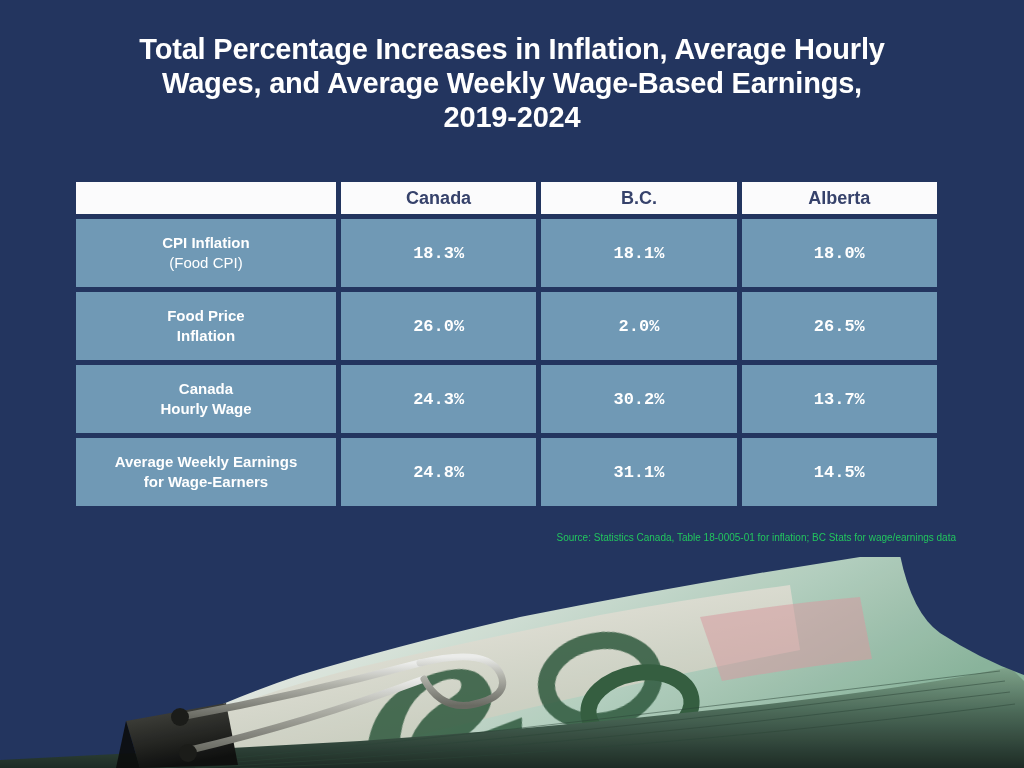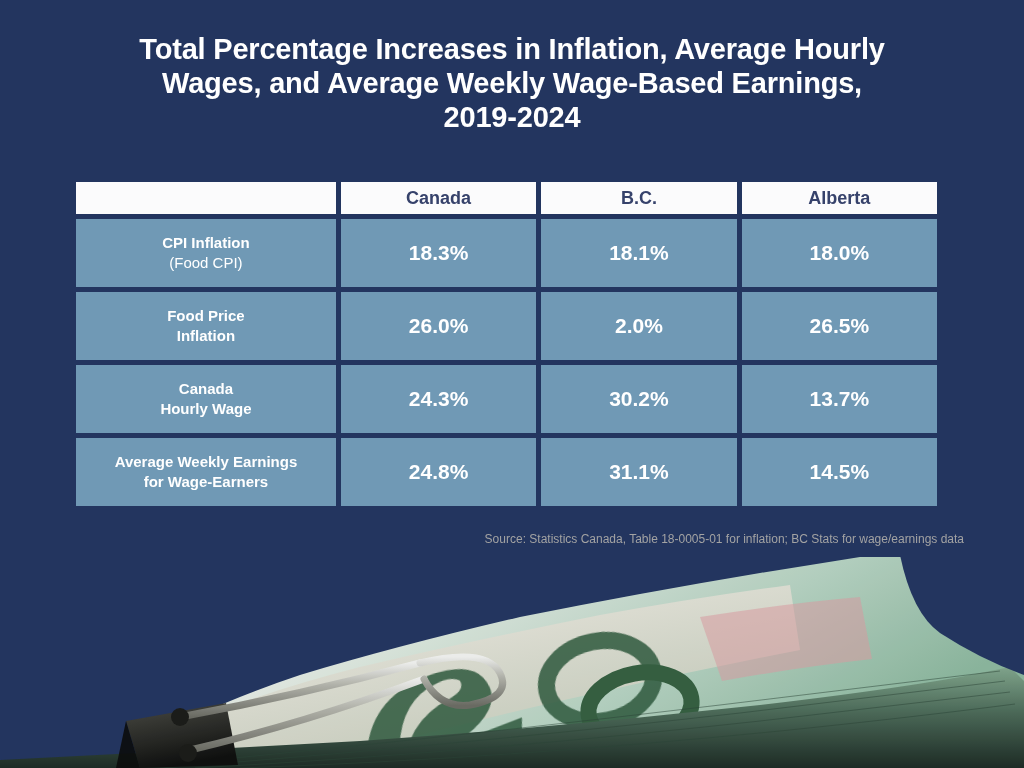--- a/index.html
+++ b/index.html
@@ -78,31 +78,32 @@
     font-weight: bold;
     line-height: 20px;
     padding: 0 12px;
   }
   #data-table tbody td.row-label .sub {
     display: block;
     font-weight: normal;
     font-size: 15px;
   }
   #data-table tbody td.value {
-    font-size: 21px;
-    font-weight: bold;
+    font-size: 17px;
+    font-weight: bold;
+    font-family: Liberation Mono, monospace;
   }
 
   
   #source-note {
     position: absolute;
-    right: 60px;
+    right: 68px;
     top: 532px;
-    color: #a3a3a3;
-    font-size: 12px;
+    color: #22c55e;
+    font-size: 10px;
     white-space: nowrap;
   }
 
   
   #photo {
     position: absolute;
     left: 0;
     top: 555px;
     width: 1024px;
     height: 213px;

